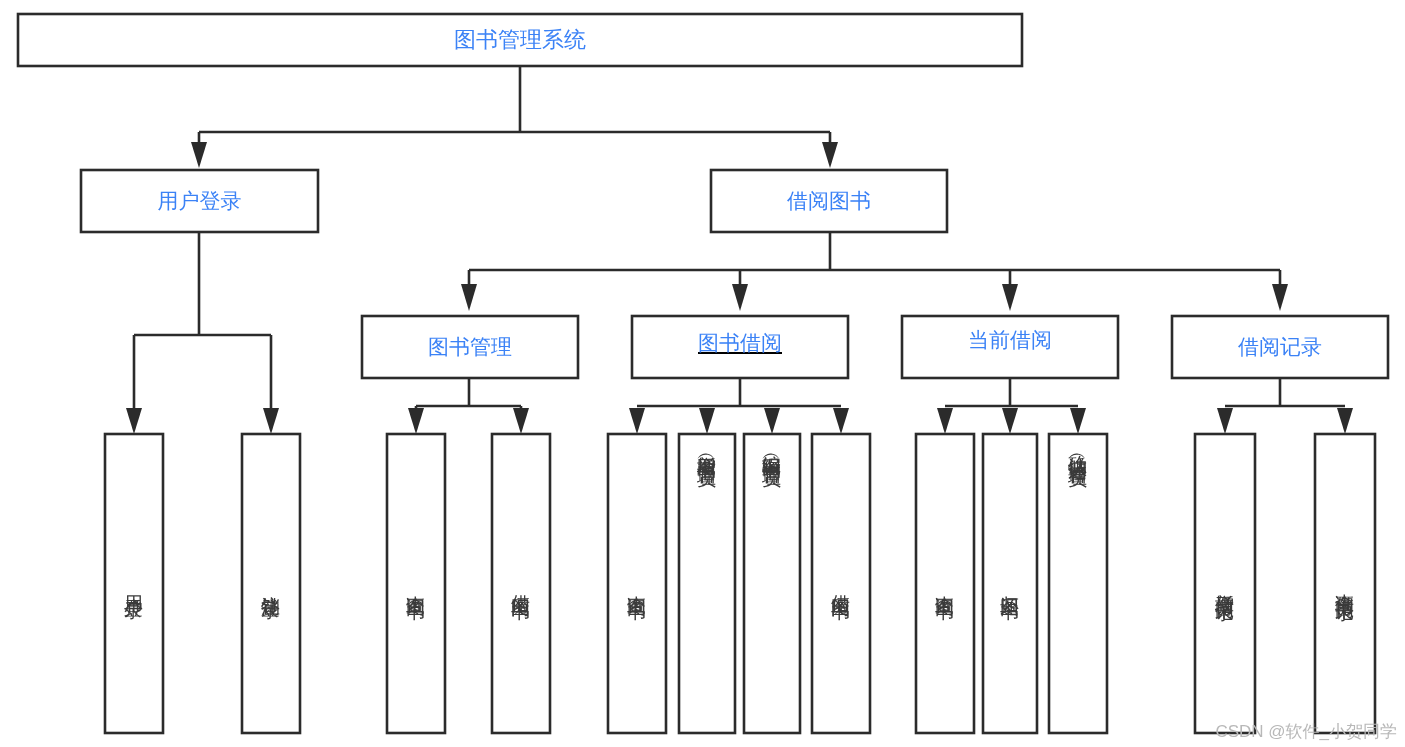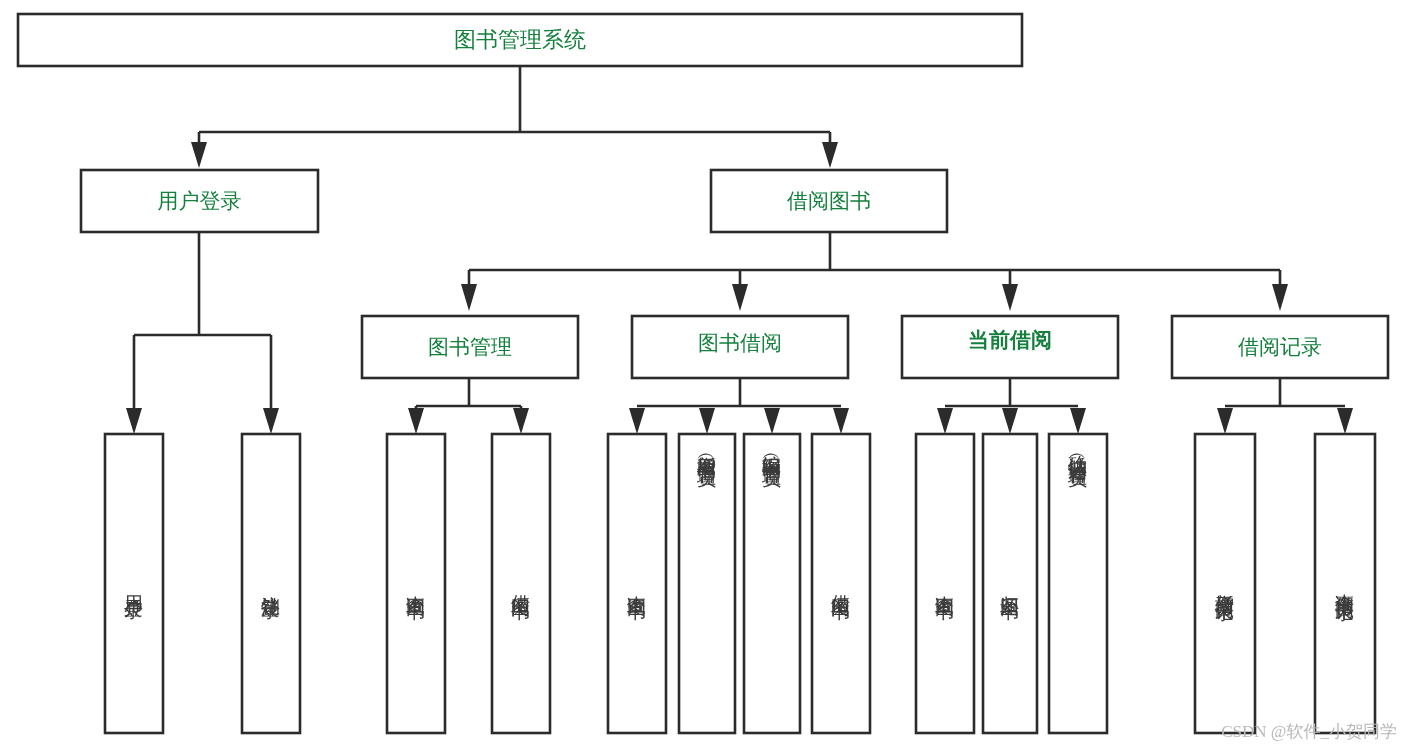--- a/index.html
+++ b/index.html
@@ -60,31 +60,31 @@
   .hlabel-wrap {
     position: absolute;
     display: flex;
     align-items: center;
     justify-content: center;
     pointer-events: none;
   }
   .hlabel-text {
     font-family: "DejaVu Sans", "Liberation Sans", sans-serif;
     font-size: 21px;
-    color: #15803d;
+    color: #3b82f6;
     white-space: nowrap;
   }
   .hlabel-text.root {
     font-size: 22px;
   }
   #watermark {
     position: absolute;
     right: 8px;
     bottom: 4px;
-    font-family: Liberation Serif, serif;
+    font-family: Liberation Sans, sans-serif;
     font-size: 17px;
     color: #b8b8b8;
     white-space: nowrap;
     pointer-events: none;
   }
 </style>
 </head>
 <body>
 
 <div id="canvas">
@@ -193,25 +193,25 @@
   </div>
 
   <div class="hlabel-wrap" style="left:711px; top:170px; width:236px; height:62px;">
     <span class="hlabel-text">借阅图书</span>
   </div>
 
   <div class="hlabel-wrap" style="left:362px; top:316px; width:216px; height:62px;">
     <span class="hlabel-text">图书管理</span>
   </div>
 
-  <div class="hlabel-wrap" style="left:632px; top:316px; width:216px; height:54px;">
+  <div class="hlabel-wrap" style="left:632px; top:316px; width:216px; height:54px;text-decoration:underline;">
     <span class="hlabel-text">图书借阅</span>
   </div>
 
-  <div class="hlabel-wrap" style="left:902px; top:316px; width:216px; height:48px;font-weight:bold;">
+  <div class="hlabel-wrap" style="left:902px; top:316px; width:216px; height:48px;">
     <span class="hlabel-text">当前借阅</span>
   </div>
 
   <div class="hlabel-wrap" style="left:1172px; top:316px; width:216px; height:62px;">
     <span class="hlabel-text">借阅记录</span>
   </div>
 
   <div class="vlabel-wrap" style="left:105px; top:434px; width:58px; height:299px;">
     <span class="vlabel-text">用户登录</span>
   </div>

